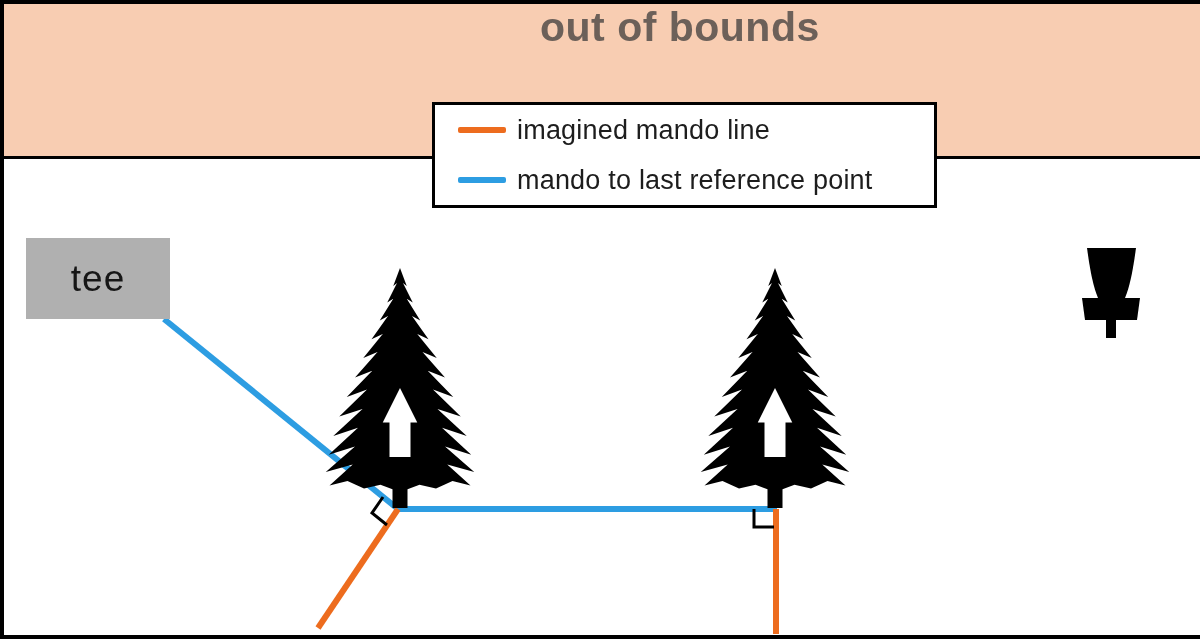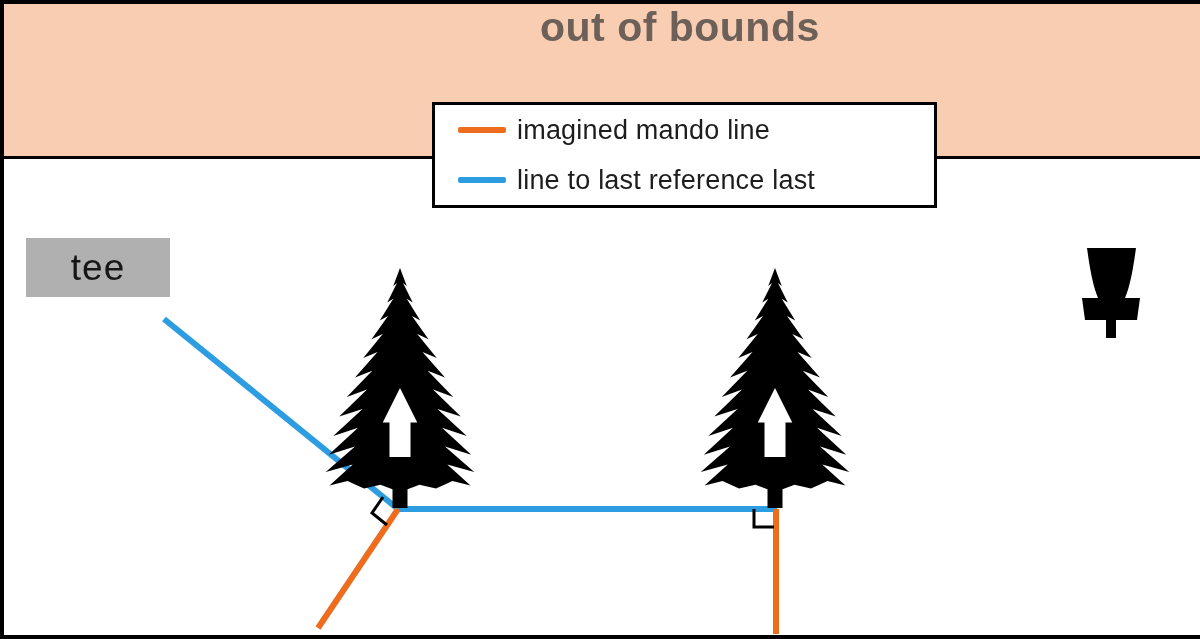--- a/index.html
+++ b/index.html
@@ -39,21 +39,21 @@
     padding-left:23px;gap:8px;
   }
   .legend-row{display:flex;align-items:center;height:42px;}
   .legend-swatch{
     display:inline-block;width:48px;height:6px;border-radius:2px;
     margin-right:11px;flex:0 0 auto;
   }
   .legend-label{font-size:27px;color:#1d1d1d;letter-spacing:0.2px;}
   
   .tee-box{
-    position:absolute;left:26px;top:238px;width:144px;height:59px;
+    position:absolute;left:26px;top:238px;width:144px;height:81px;
     z-index:3;
     display:flex;align-items:center;justify-content:center;
   }
   .tee-label{font-size:37px;color:#161616;letter-spacing:1px;}
   
   .lines-layer{position:absolute;left:0;top:0;z-index:2;}
   .tree{position:absolute;width:150px;height:240px;z-index:3;}
   .tree-left{left:325px;top:268px;}
   .tree-right{left:700px;top:268px;}
   .basket{position:absolute;left:1082px;top:248px;width:58px;height:90px;z-index:3;}
@@ -112,18 +112,18 @@
     </g>
   </svg>
 
   <div class="legend">
     <div class="legend-row">
       <span class="legend-swatch" style="background-color: rgb(237, 108, 30);"></span>
       <span class="legend-label">imagined mando line</span>
     </div>
     <div class="legend-row">
       <span class="legend-swatch" style="background-color: rgb(45, 157, 226);"></span>
-      <span class="legend-label">line to last reference last</span>
+      <span class="legend-label">mando to last reference point</span>
     </div>
   </div>
 
   <div class="frame-border" style="border-color: rgb(0, 0, 0);"></div>
 </div>
 
 </body></html>

